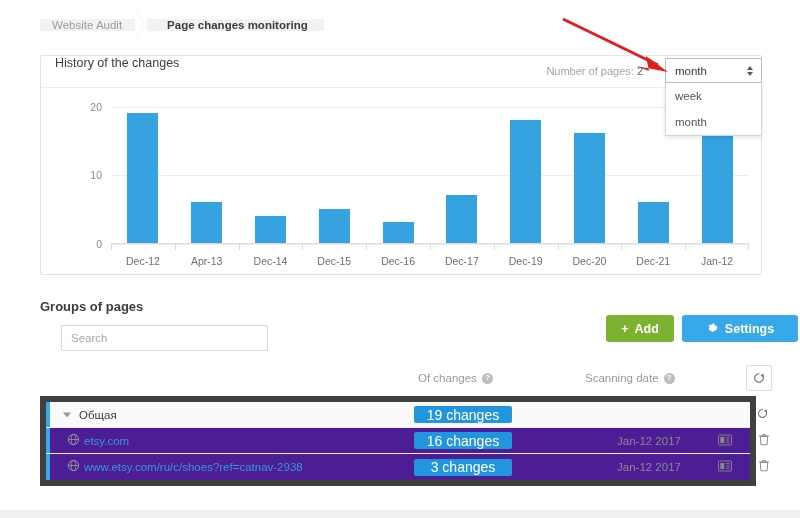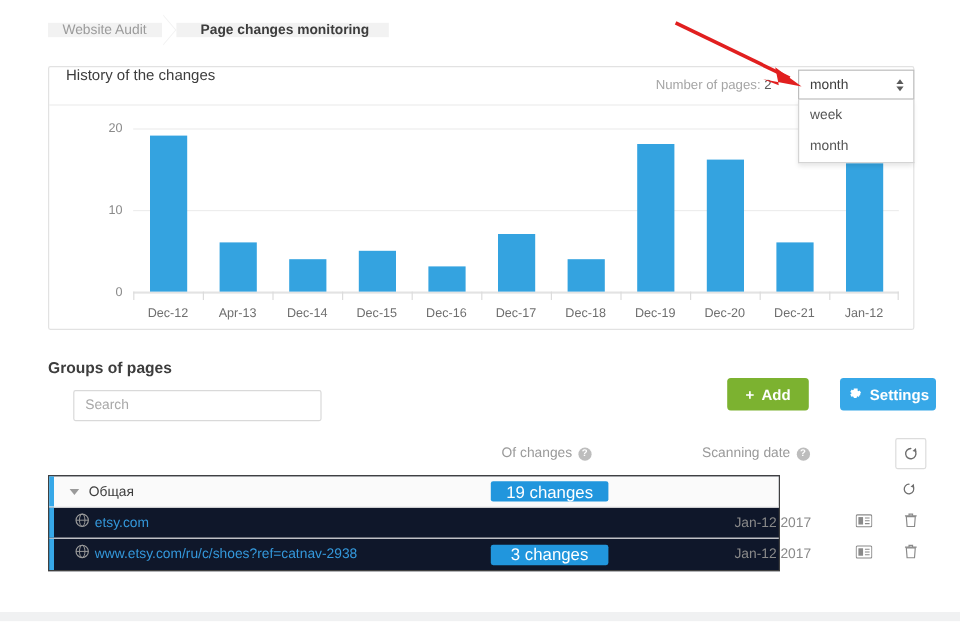--- a/index.html
+++ b/index.html
@@ -137,21 +137,21 @@
   .search::placeholder { color: #a8a8a8; }
 
   .btn {
     position: absolute; height: 27px;
     display: flex; align-items: center; justify-content: center;
     gap: 6px; border-radius: 3px;
     color: #fff; font-size: 12.5px; font-weight: bold;
     cursor: pointer; user-select: none;
   }
   .btn-add { left: 606px; top: 315px; width: 68px; background: #7cb230; }
-  .btn-settings { left: 682px; top: 315px; width: 80px; background: #37a8e8; margin-left: 18px; }
+  .btn-settings { left: 682px; top: 315px; width: 116px; background: #37a8e8; }
 
   
   .thead {
     position: absolute; left: 40px; top: 365px;
     width: 738px; height: 31px;
     font-size: 11.5px; color: #9a9a9a;
   }
   .th { position: absolute; top: 7px; display: flex; align-items: center; gap: 5px; }
   .th-title { left: 15px; margin-top: 38px; }
   .th-changes { left: 378px; }
@@ -166,23 +166,23 @@
   .refresh-btn {
     position: absolute; left: 706px; top: 0px;
     width: 26px; height: 26px;
     border: 1px solid #dcdcdc; background: #fff; border-radius: 2px;
     display: flex; align-items: center; justify-content: center;
     cursor: pointer;
   }
 
   .tbody {
     position: absolute; left: 40px; top: 396px;
-    width: 610px;
-    border: 1px solid #404040;
-    background: #0f172a;
+    width: 716px;
+    border: 6px solid #404040;
+    background: #4c1d95;
   }
   .row {
     position: relative; height: 26px;
     border-bottom: 1px solid #ececec;
     display: flex; align-items: center;
   }
   .row:last-child { border-bottom: none; }
   .row.group { background: #fafafa; }
   .row-accent {
     position: absolute; left: 0; top: 0; bottom: 0; width: 4px;
@@ -274,25 +274,20 @@
               <div class="bar" style="height: 20.5714px; background: rgb(52, 163, 224);"></div>
               <div class="xlab">Dec-16</div>
             </div>
             <div class="barcell">
               <div class="tickline"></div>
               <div class="bar" style="height: 48px; background: rgb(52, 163, 224);"></div>
               <div class="xlab">Dec-17</div>
             </div>
             <div class="barcell">
               <div class="tickline"></div>
-              <div class="bar" style="height: 27.4286px; background: rgb(52, 163, 224);"></div>
-              <div class="xlab">Dec-18</div>
-            </div>
-            <div class="barcell">
-              <div class="tickline"></div>
               <div class="bar" style="height: 123.429px; background: rgb(52, 163, 224);"></div>
               <div class="xlab">Dec-19</div>
             </div>
             <div class="barcell">
               <div class="tickline"></div>
               <div class="bar" style="height: 109.714px; background: rgb(52, 163, 224);"></div>
               <div class="xlab">Dec-20</div>
             </div>
             <div class="barcell">
               <div class="tickline"></div>
@@ -379,20 +374,21 @@
           </svg></div>
       </div>
       <div class="row">
         <div class="row-accent" style="background: rgb(55, 168, 232);"></div>
         <div class="globe"><svg width="13" height="13" viewBox="0 0 16 16">
             <circle cx="8" cy="8" r="6.3" fill="none" stroke="#9a9a9a" stroke-width="1.2"></circle>
             <ellipse cx="8" cy="8" rx="2.8" ry="6.3" fill="none" stroke="#9a9a9a" stroke-width="1"></ellipse>
             <line x1="1.7" y1="8" x2="14.3" y2="8" stroke="#9a9a9a" stroke-width="1"></line>
           </svg></div>
         <div class="url">etsy.com</div>
+        <div class="badge" style="background: rgb(33, 150, 221);">16 changes</div>
         <div class="date">Jan-12 2017</div>
         <div class="act-card"><svg width="14" height="12" viewBox="0 0 18 14">
             <rect x="0.6" y="0.6" width="16.8" height="12.8" rx="1.4" fill="none" stroke="#8a8a8a" stroke-width="1.2"></rect>
             <rect x="3" y="3" width="5" height="8" fill="#8a8a8a"></rect>
             <line x1="10" y1="4" x2="15" y2="4" stroke="#8a8a8a" stroke-width="1.2"></line>
             <line x1="10" y1="7" x2="15" y2="7" stroke="#8a8a8a" stroke-width="1.2"></line>
             <line x1="10" y1="10" x2="15" y2="10" stroke="#8a8a8a" stroke-width="1.2"></line>
           </svg></div>
         <div class="act-trash"><svg width="12" height="13" viewBox="0 0 14 16">
             <path d="M2.4 4.3h9.2l-.8 10.2H3.2z" fill="none" stroke="#8a8a8a" stroke-width="1.2"></path>

